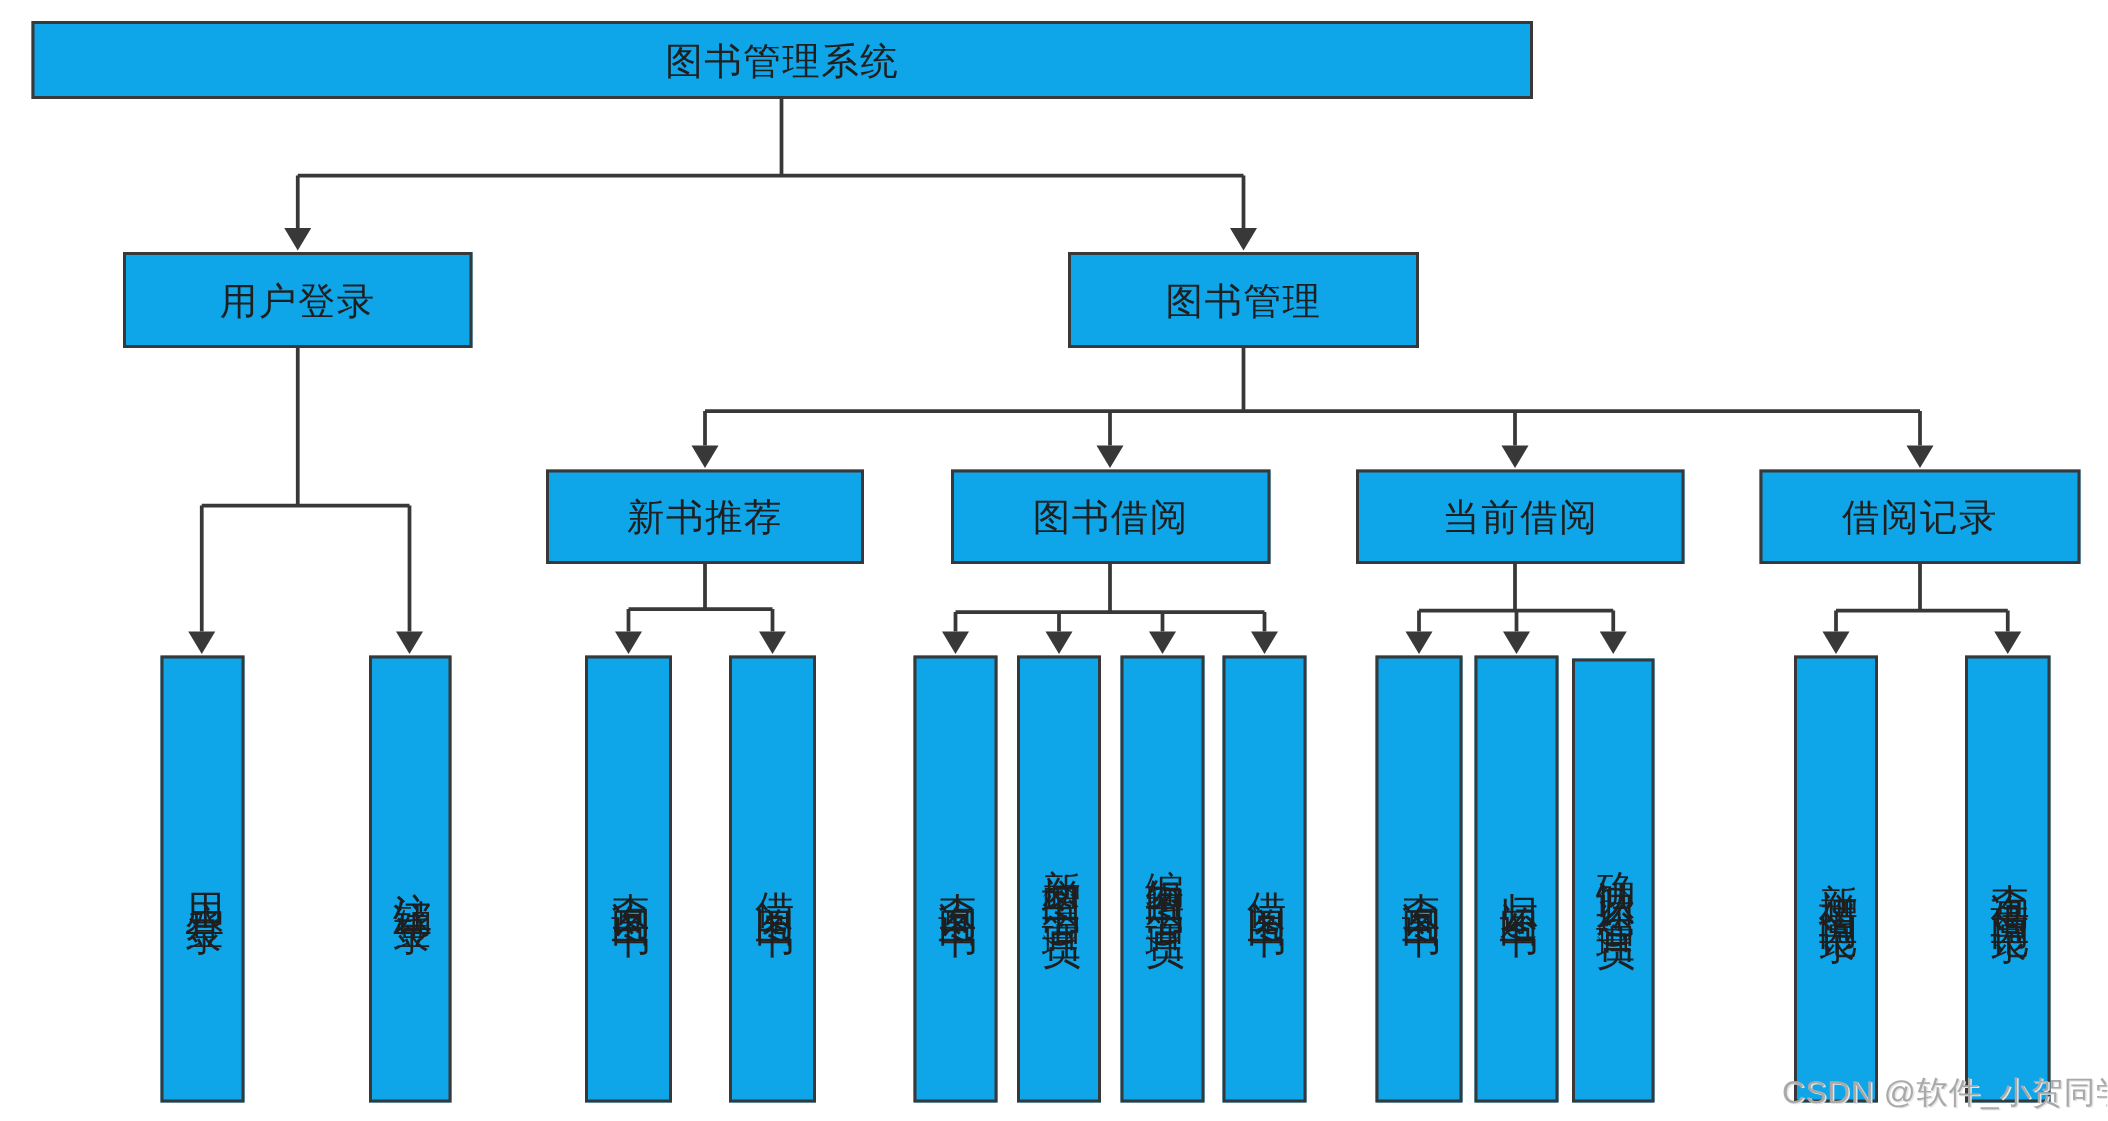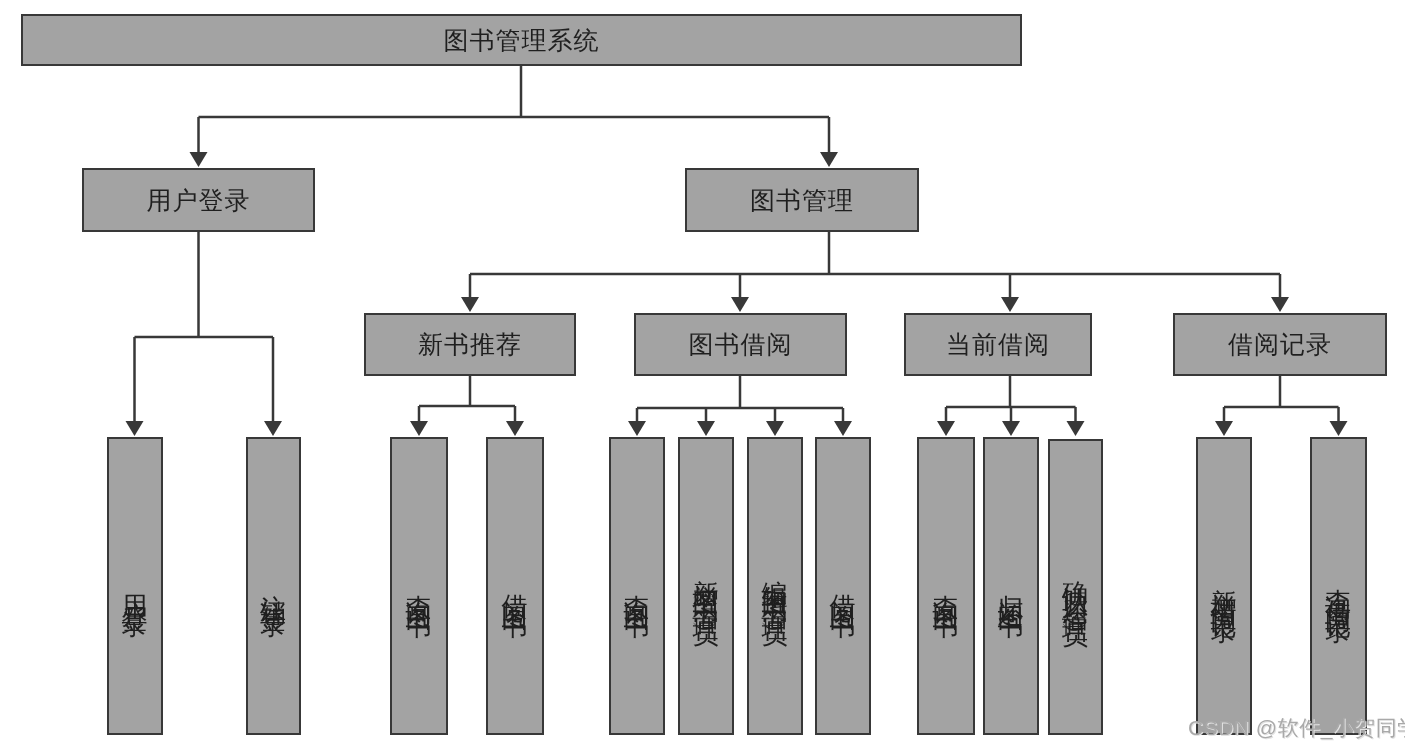--- a/index.html
+++ b/index.html
@@ -9,25 +9,26 @@
     background:#ffffff;
     overflow:hidden;
     font-family:"Liberation Sans","DejaVu Sans",sans-serif;
     color:#222222;
   }
   .wires{position:absolute;left:0;top:0;width:1405px;height:747px;}
   .node{
     position:absolute;
     box-sizing:border-box;
     border:2.5px solid var(--line,#383838);
-    background:#a3a3a3;
+    background:#0ea5e9;
     display:flex;align-items:center;justify-content:center;
     font-size:25px;letter-spacing:1px;
     color:#1f1f1f;
     white-space:nowrap;
+    font-family:Liberation Mono, monospace;
   }
   .leaf{
     writing-mode:vertical-rl;
     text-orientation:mixed;
     font-size:26px;
     letter-spacing:6px;
     line-height:1;
   }
   .watermark{
     position:absolute;
@@ -100,25 +101,25 @@
       <polygon points="1002,421 1020,421 1011,436"></polygon>
       <polygon points="1066.5,421 1084.5,421 1075.5,436"></polygon>
       <polygon points="1215,421 1233,421 1224,436"></polygon>
       <polygon points="1329.5,421 1347.5,421 1338.5,436"></polygon>
     </g>
   </svg>
 
   <div class="node" style="left:21px;top:14px;width:1001px;height:52px;">图书管理系统</div>
 
   <div class="node" style="left:82px;top:168px;width:233px;height:64px;">用户登录</div>
-  <div class="node" style="left:685px;top:168px;width:234px;height:64px;">图书管理</div>
+  <div class="node" style="left:712px;top:168px;width:234px;height:64px;">图书管理</div>
 
   <div class="node" style="left:634px;top:313px;width:213px;height:63px;">图书借阅</div>
   <div class="node" style="left:364px;top:313px;width:212px;height:63px;">新书推荐</div>
-  <div class="node" style="left:904px;top:313px;width:188px;height:63px;">当前借阅</div>
+  <div class="node" style="left:904px;top:313px;width:219px;height:63px;">当前借阅</div>
   <div class="node" style="left:1173px;top:313px;width:214px;height:63px;text-align:right;">借阅记录</div>
 
   <div class="node leaf" style="left:107px;top:437px;width:56px;height:298px;">用户登录</div>
   <div class="node leaf" style="left:246px;top:437px;width:55px;height:298px;">注销登录</div>
 
   <div class="node leaf" style="left:390px;top:437px;width:58px;height:298px;">查询图书</div>
   <div class="node leaf" style="left:486px;top:437px;width:58px;height:298px;">借阅图书</div>
 
   <div class="node leaf" style="left:609px;top:437px;width:56px;height:298px;">查询图书</div>
   <div class="node leaf" style="left:678px;top:437px;width:56px;height:298px;">新增图书（管理员）</div>

